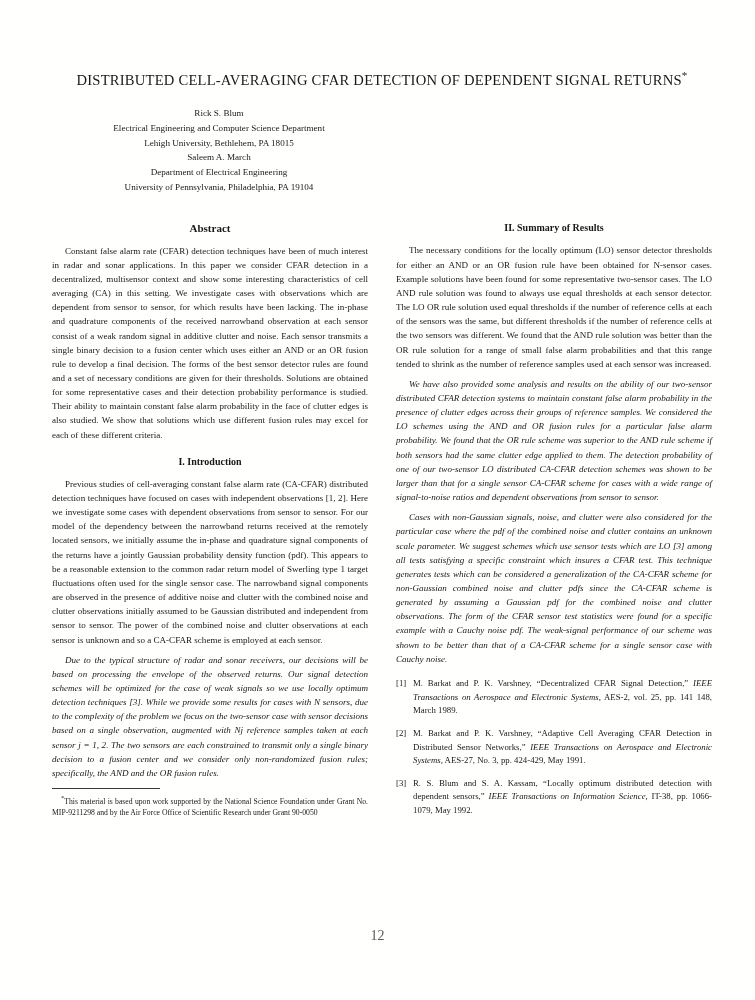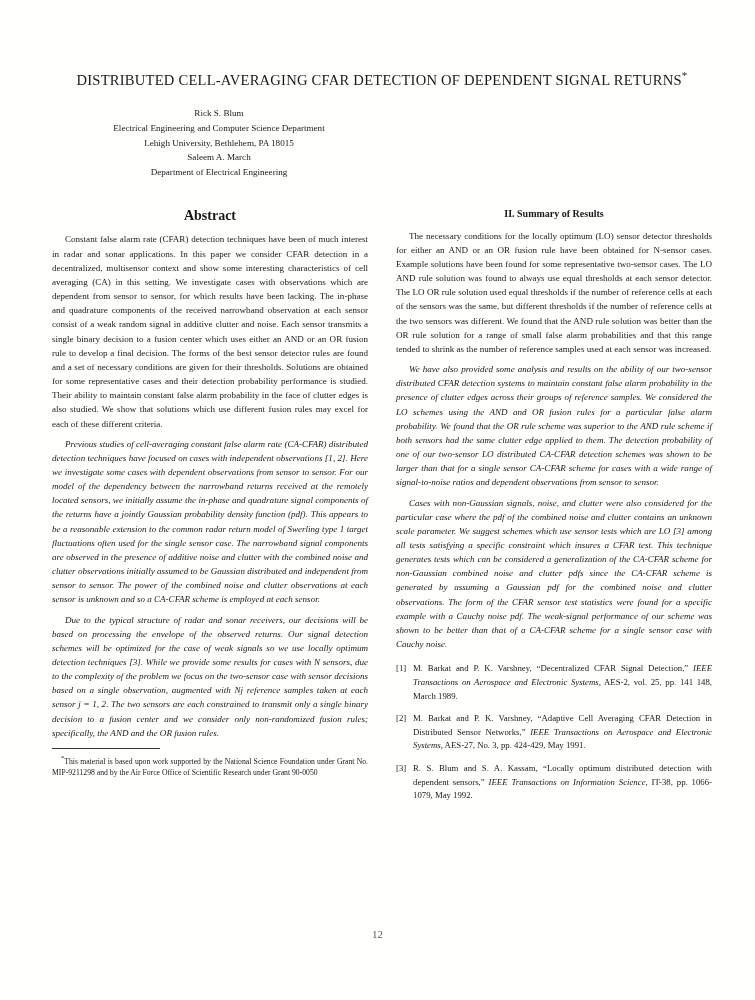--- a/index.html
+++ b/index.html
@@ -84,21 +84,21 @@
   }
 
   .sec-head {
     text-align: center;
     font-size: 10px;
     font-weight: bold;
     margin: 0 0 9px 0;
     line-height: 1.2;
   }
   .sec-head.small {
-    font-size: 14px;
+    font-size: 11px;
     margin-bottom: 8px;
   }
   .sec-head.left-align {
     text-align: left;
     font-size: 13.2px;
     margin-bottom: 10px;
   }
 
   p.body {
     margin: 0;
@@ -152,21 +152,21 @@
     text-align: justify;
   }
 
   
   .page-number {
     position: absolute;
     left: 0;
     right: 0;
     top: 928px;
     text-align: center;
-    font-size: 11px;
+    font-size: 14px;
     color: #5a5a5a;
   }
 
   
   .page { filter: contrast(1.02); }
 </style>
 </head>
 <body>
 
 <div class="page">
@@ -177,31 +177,33 @@
 
       <div class="authors">
         <div class="author-col">
           <span class="author-name">Rick S. Blum</span>
           <span class="author-affil">Electrical Engineering and Computer Science Department</span>
           <span class="author-affil">Lehigh University, Bethlehem, PA 18015</span>
         </div>
         <div class="author-col">
           <span class="author-name">Saleem A. March</span>
           <span class="author-affil">Department of Electrical Engineering</span>
+          <span class="author-affil">University of Pennsylvania, Philadelphia, PA 19104</span>
         </div>
       </div>
     </div>
 
     <div class="columns">
 
       <div class="col">
 
         <h2 class="sec-head small">Abstract</h2>
         <p class="body">Constant false alarm rate (CFAR) detection techniques have been of much interest in radar and sonar applications. In this paper we consider CFAR detection in a decentralized, multisensor context and show some interesting characteristics of cell averaging (CA) in this setting. We investigate cases with observations which are dependent from sensor to sensor, for which results have been lacking. The in-phase and quadrature components of the received narrowband observation at each sensor consist of a weak random signal in additive clutter and noise. Each sensor transmits a single binary decision to a fusion center which uses either an AND or an OR fusion rule to develop a final decision. The forms of the best sensor detector rules are found and a set of necessary conditions are given for their thresholds. Solutions are obtained for some representative cases and their detection probability performance is studied. Their ability to maintain constant false alarm probability in the face of clutter edges is also studied. We show that solutions which use different fusion rules may excel for each of these different criteria.</p>
 
+        <h2 class="sec-head" style="margin-top:14px;">I. Introduction</h2>
         <p class="body">Previous studies of cell-averaging constant false alarm rate (CA-CFAR) distributed detection techniques have focused on cases with independent observations [1, 2]. Here we investigate some cases with dependent observations from sensor to sensor. For our model of the dependency between the narrowband returns received at the remotely located sensors, we initially assume the in-phase and quadrature signal components of the returns have a jointly Gaussian probability density function (pdf). This appears to be a reasonable extension to the common radar return model of Swerling type 1 target fluctuations often used for the single sensor case. The narrowband signal components are observed in the presence of additive noise and clutter with the combined noise and clutter observations initially assumed to be Gaussian distributed and independent from sensor to sensor. The power of the combined noise and clutter observations at each sensor is unknown and so a CA-CFAR scheme is employed at each sensor.</p>
         <p class="body">Due to the typical structure of radar and sonar receivers, our decisions will be based on processing the envelope of the observed returns. Our signal detection schemes will be optimized for the case of weak signals so we use locally optimum detection techniques [3]. While we provide some results for cases with N sensors, due to the complexity of the problem we focus on the two-sensor case with sensor decisions based on a single observation, augmented with Nj reference samples taken at each sensor j = 1, 2. The two sensors are each constrained to transmit only a single binary decision to a fusion center and we consider only non-randomized fusion rules; specifically, the AND and the OR fusion rules.</p>
 
         <div class="footnote-wrap">
           <div class="footnote-rule"></div>
           <p class="footnote"><span class="fn-star">*</span><span>This material is based upon work supported by the National Science Foundation under Grant No. MIP-9211298 and by the Air Force Office of Scientific Research under Grant 90-0050</span></p>
         </div>
       </div>
 
       <div class="col">

